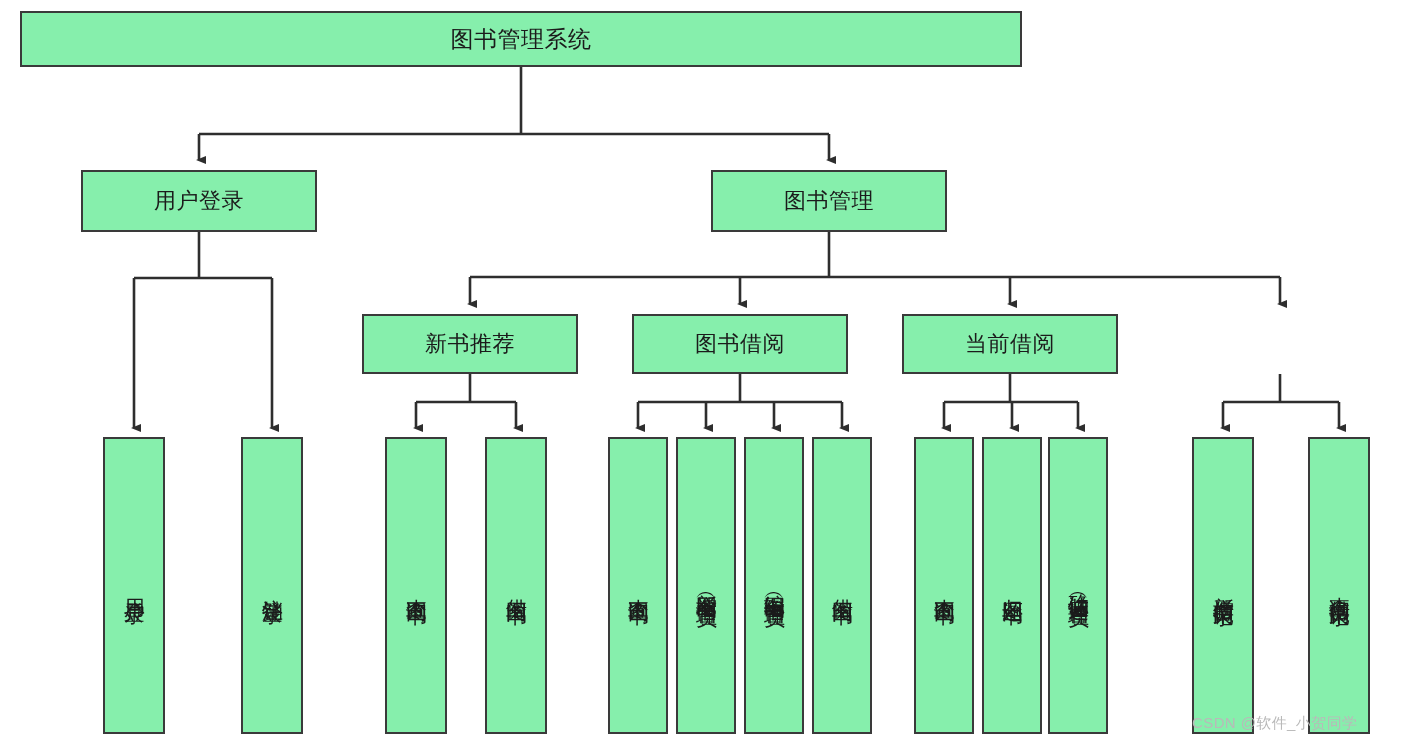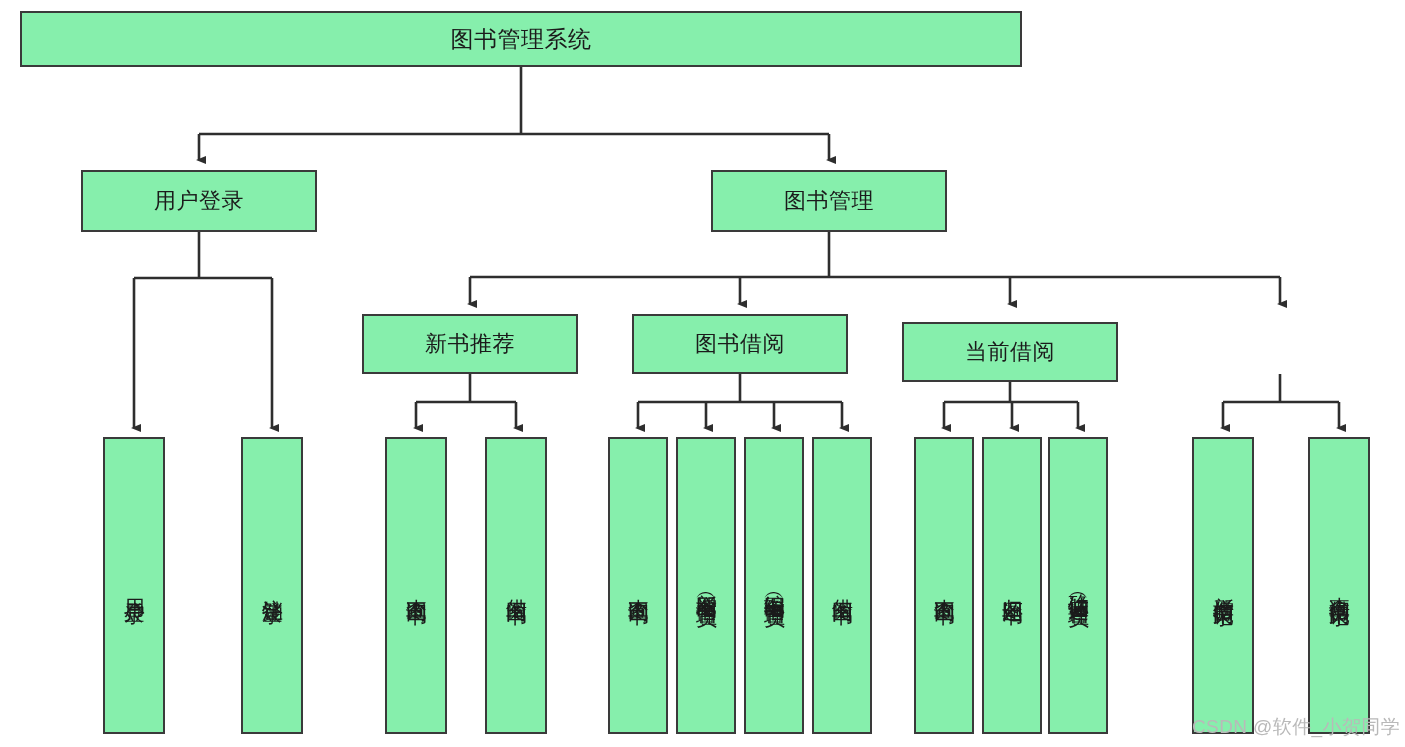--- a/index.html
+++ b/index.html
@@ -55,21 +55,21 @@
     line-height: 1.28;
     letter-spacing: 2px;
     white-space: nowrap;
     max-height: 100%;
   }
   .node.root .label { font-size: 23px; }
   .watermark {
     position: absolute;
     left: 1192px;
     top: 714px;
-    font-size: 19px;
+    font-size: 15px;
     color: #b9b9b9;
     white-space: nowrap;
     z-index: 5;
     letter-spacing: 0.4px;
   }
 </style>
 </head>
 <body>
 
 <div id="canvas">
@@ -134,21 +134,21 @@
   <div class="node" style="left: 711px; top: 170px; width: 236px; height: 62px;">
     <span class="label">图书管理</span>
   </div>
 
   <div class="node" style="left: 362px; top: 314px; width: 216px; height: 60px; text-align: right;">
     <span class="label">新书推荐</span>
   </div>
   <div class="node" style="left: 632px; top: 314px; width: 216px; height: 60px;">
     <span class="label">图书借阅</span>
   </div>
-  <div class="node" style="left: 902px; top: 314px; width: 216px; height: 60px; margin-top: 8px;">
+  <div class="node" style="left: 902px; top: 314px; width: 216px; height: 60px;">
     <span class="label">当前借阅</span>
   </div>
 
   <div class="node vertical" style="left: 103px; top: 437px; width: 62px; height: 297px;">
     <span class="label">用户登录</span>
   </div>
   <div class="node vertical" style="left: 241px; top: 437px; width: 62px; height: 297px;">
     <span class="label">注销登录</span>
   </div>
   <div class="node vertical" style="left: 385px; top: 437px; width: 62px; height: 297px;">

